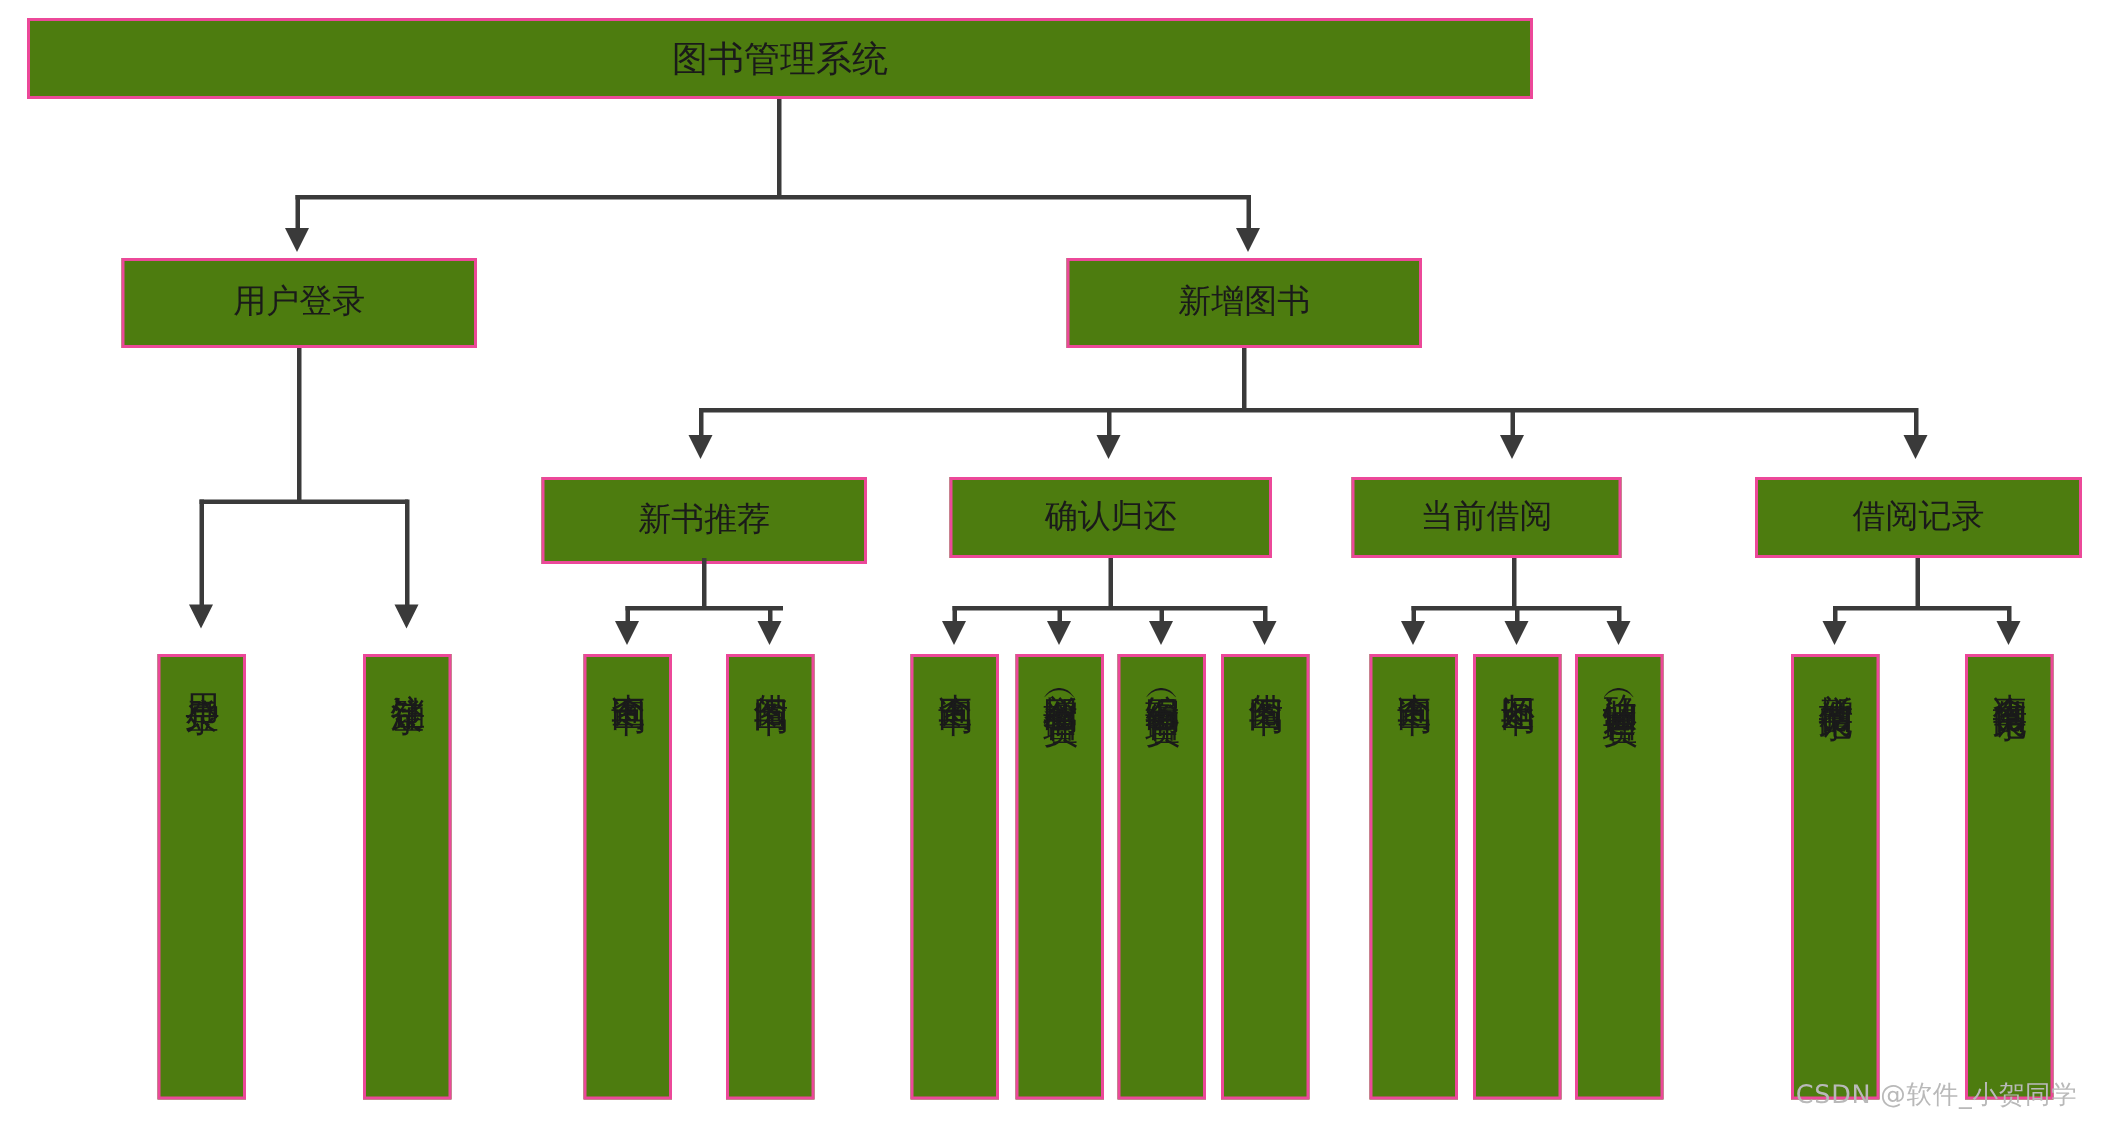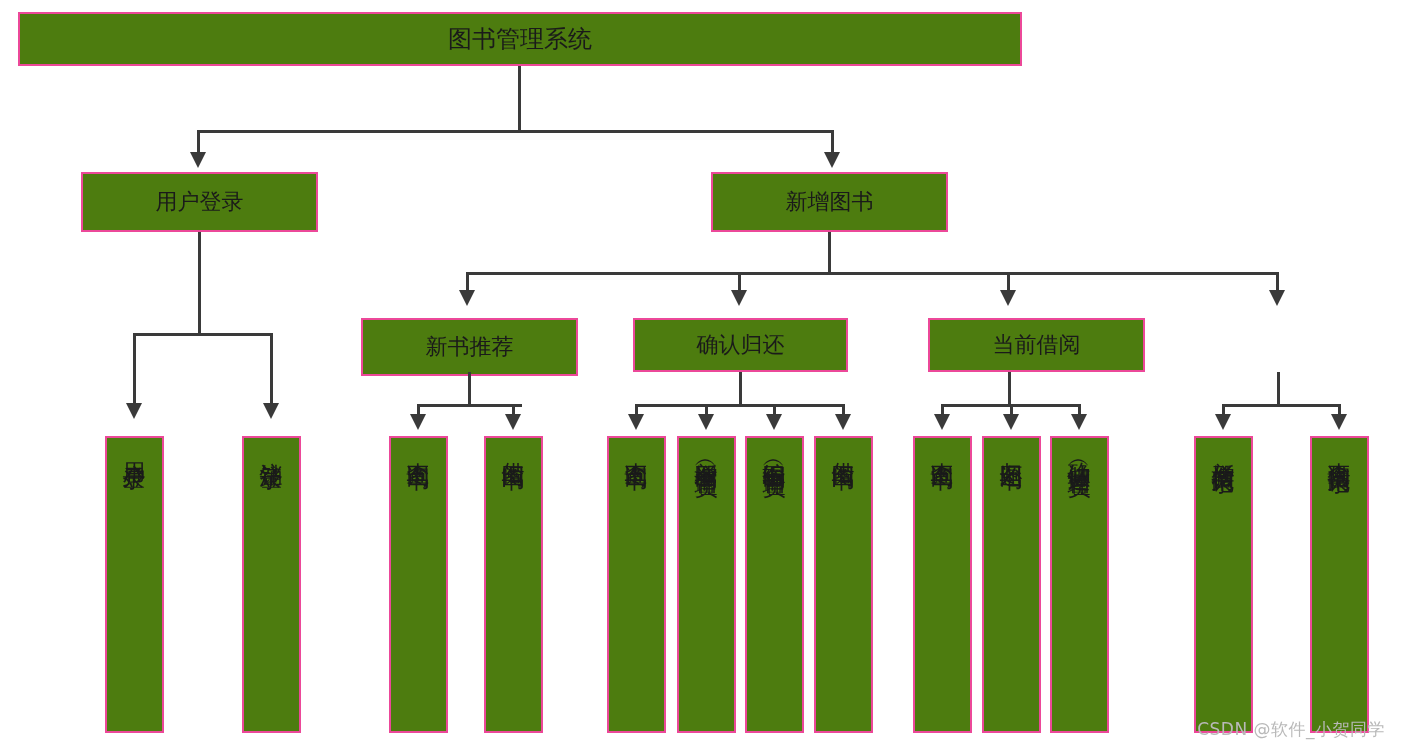--- a/index.html
+++ b/index.html
@@ -125,22 +125,25 @@
   <div class="arrow" style="left:1000px; top:290px;"></div>
   <div class="line vline" style="left:1276px; top:272px; width:3px; height:20px;"></div>
   <div class="arrow" style="left:1269px; top:290px;"></div>
 
   <div class="node horiz level3" style="left:361px; top:318px; width:217px; height:58px;">
     <span class="label">新书推荐</span>
   </div>
   <div class="node horiz level3" style="left:633px; top:318px; width:215px; height:54px;">
     <span class="label">确认归还</span>
   </div>
-  <div class="node horiz level3" style="left:928px; top:318px; width:217px; height:54px;">
+  <div class="node horiz level3" style="left:901px; top:318px; width:180px; height:54px;">
     <span class="label">当前借阅</span>
+  </div>
+  <div class="node horiz level3" style="left:1170px; top:318px; width:218px; height:54px;">
+    <span class="label">借阅记录</span>
   </div>
 
   <div class="line vline" style="left:468px; top:372px; width:3px; height:34px;"></div>
   <div class="line hline" style="left:417px; top:404px; width:105px; height:3px;"></div>
   <div class="line vline" style="left:417px; top:404px; width:3px; height:12px;"></div>
   <div class="arrow" style="left:410px; top:414px;"></div>
   <div class="line vline" style="left:512px; top:404px; width:3px; height:12px;"></div>
   <div class="arrow" style="left:505px; top:414px;"></div>
 
   <div class="line vline" style="left:739px; top:372px; width:3px; height:34px;"></div>

